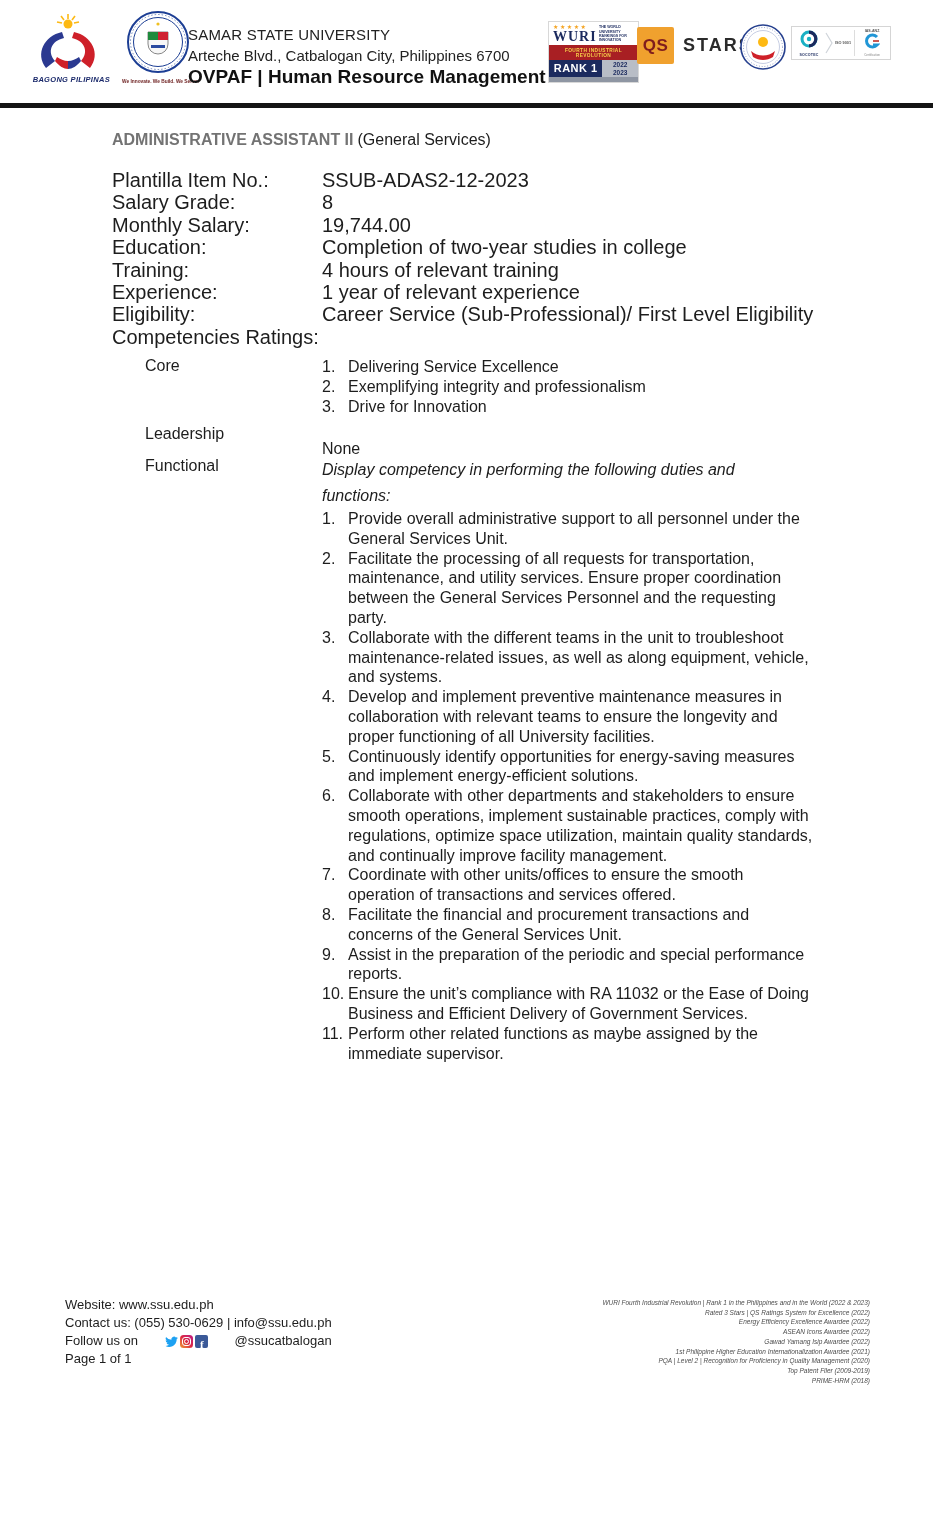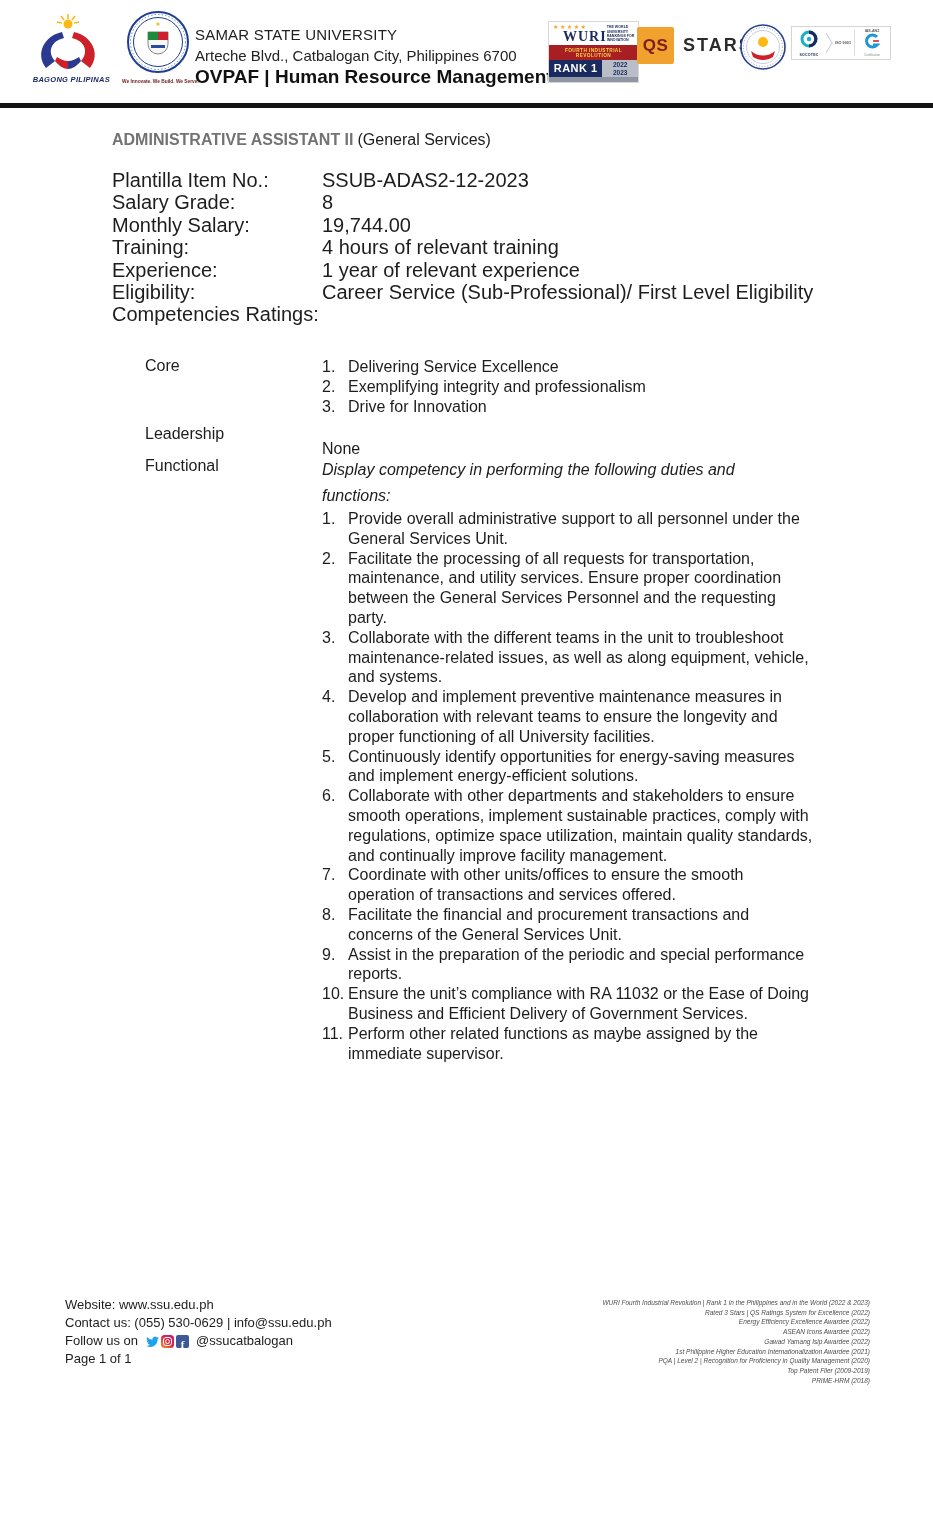--- a/index.html
+++ b/index.html
@@ -17,31 +17,31 @@
   
   .header { position: absolute; top: 0; left: 0; width: 100%; height: 103px; background: #fff; }
   .header-divider { position: absolute; top: 103px; left: 0; width: 100%; height: 5px; background: #141414; }
 
   .bagong-wrap { position: absolute; left: 18px; top: 12px; width: 92px; text-align: right; }
   .bagong-label { font-size: 7.5px; font-weight: bold; font-style: italic; color: #1b2a6b; letter-spacing: .3px; margin-top: 1px; white-space: nowrap; }
 
   .seal-wrap { position: absolute; left: 122px; top: 11px; width: 72px; text-align: center; }
   .seal-motto { font-size: 4.8px; font-weight: bold; color: #6b1d1d; margin-top: 2px; white-space: nowrap; }
 
-  .uni-text { position: absolute; left: 195px; top: 24px; line-height: 21px; }
+  .uni-text { position: absolute; left: 188px; top: 24px; line-height: 21px; }
   .uni-name { font-size: 15px; color: #222; letter-spacing: .2px; }
   .uni-addr { font-size: 15px; color: #222; }
   .uni-office { font-size: 19px; font-weight: bold; color: #111; }
 
   
   .wuri { position: absolute; left: 548px; top: 21px; width: 91px; border: 1px solid #d8d8d8; background: #fff; }
   .wuri-top { display: flex; align-items: center; padding: 2px 3px 1px 4px; }
   .wuri-left { flex: 1; }
   .wuri-stars { font-size: 6px; color: #f4a423; letter-spacing: 1.5px; line-height: 6px; }
-  .wuri-name { font-family: "Liberation Serif", serif; font-size: 14px; font-weight: bold; color: #1b2a5e; letter-spacing: 1px; line-height: 14px; margin-left: 10px; }
+  .wuri-name { font-family: "Liberation Serif", serif; font-size: 14px; font-weight: bold; color: #1b2a5e; letter-spacing: 1px; line-height: 14px; }
   .wuri-tagline { width: 36px; font-size: 3.6px; line-height: 4.3px; color: #1b2a5e; font-weight: bold; text-transform: uppercase; }
   .wuri-banner { background: #a81f23; color: #f8d24a; font-size: 4.8px; font-weight: bold; text-align: center; padding: 2.5px 0; letter-spacing: .4px; }
   .wuri-rank-row { display: flex; }
   .wuri-rank { flex: 1.5; background: #1b2a5e; color: #fff; font-size: 11px; font-weight: bold; text-align: center; line-height: 17px; letter-spacing: .5px; }
   .wuri-years { flex: 1; background: #b8bdc6; color: #1b2a5e; font-size: 6.5px; font-weight: bold; text-align: center; display: flex; flex-direction: column; justify-content: center; line-height: 7.5px; }
   .wuri-strip { height: 5px; background: #8f96a3; }
 
   
   .qs-badge { position: absolute; left: 637px; top: 27px; display: flex; align-items: center; }
   .qs-box { width: 37px; height: 37px; background: #f0a12e; border-radius: 2px; color: #7f1d1d; font-weight: bold; font-size: 17px; text-align: center; line-height: 37px; letter-spacing: .5px; }
@@ -81,21 +81,21 @@
   #leadership-label { top: 425px; }
   #leadership-value { top: 440px; }
   #functional-label { top: 457px; }
   #functional-intro { top: 457px; width: 444px; font-style: italic; line-height: 26px; }
   #duties-list { position: absolute; left: 322px; top: 509px; width: 492px; }
   #duties-list li .li-text { max-width: 466px; }
 
   
   .footer-left { position: absolute; left: 65px; top: 1296px; font-size: 13px; line-height: 18px; color: #1d1d1d; }
   .footer-left .email-link { color: #1d1d1d; cursor: pointer; }
-  .follow-line { display: flex; align-items: center; gap: 5px; }
+  .follow-line { display: flex; align-items: center; gap: 5px; justify-content: space-between; }
   .social-icons { display: inline-flex; gap: 2px; align-items: center; margin: 0 2px; }
   .tw-icon { width: 14px; height: 14px; display: inline-block; }
   .ig-icon { width: 13px; height: 13px; border-radius: 3.5px; position: relative; display: inline-block;
              background: linear-gradient(45deg,#f09433 0%,#e6683c 25%,#dc2743 50%,#cc2366 75%,#bc1888 100%); }
   .ig-icon::before { content:''; position: absolute; inset: 2px; border: 1.1px solid #fff; border-radius: 3px; }
   .ig-icon::after  { content:''; position: absolute; inset: 4px; border: 1.1px solid #fff; border-radius: 50%; }
   .fb-icon { width: 13px; height: 13px; background: #3b5998; border-radius: 2px; color: #fff; display: inline-block; text-align: center; }
   .fb-icon::before { content: "f"; font-size: 11px; font-weight: bold; line-height: 13px; font-family: "Liberation Serif", serif; }
 
   .footer-right { position: absolute; right: 63px; top: 1298px; text-align: right; font-size: 6.5px; font-style: italic; line-height: 9.7px; color: #4d4d4d; }
@@ -218,20 +218,24 @@
     </div>
       <div class="detail-row">
       <span class="detail-label">Salary Grade:</span>
       <span class="detail-value">8</span>
     </div>
       <div class="detail-row">
       <span class="detail-label">Monthly Salary:</span>
       <span class="detail-value">19,744.00</span>
     </div>
       <div class="detail-row">
+      <span class="detail-label">Education:</span>
+      <span class="detail-value">Completion of two-year studies in college</span>
+    </div>
+      <div class="detail-row">
       <span class="detail-label">Training:</span>
       <span class="detail-value">4 hours of relevant training</span>
     </div>
       <div class="detail-row">
       <span class="detail-label">Experience:</span>
       <span class="detail-value">1 year of relevant experience</span>
     </div>
       <div class="detail-row">
       <span class="detail-label">Eligibility:</span>
       <span class="detail-value">Career Service (Sub-Professional)/ First Level Eligibility</span>

